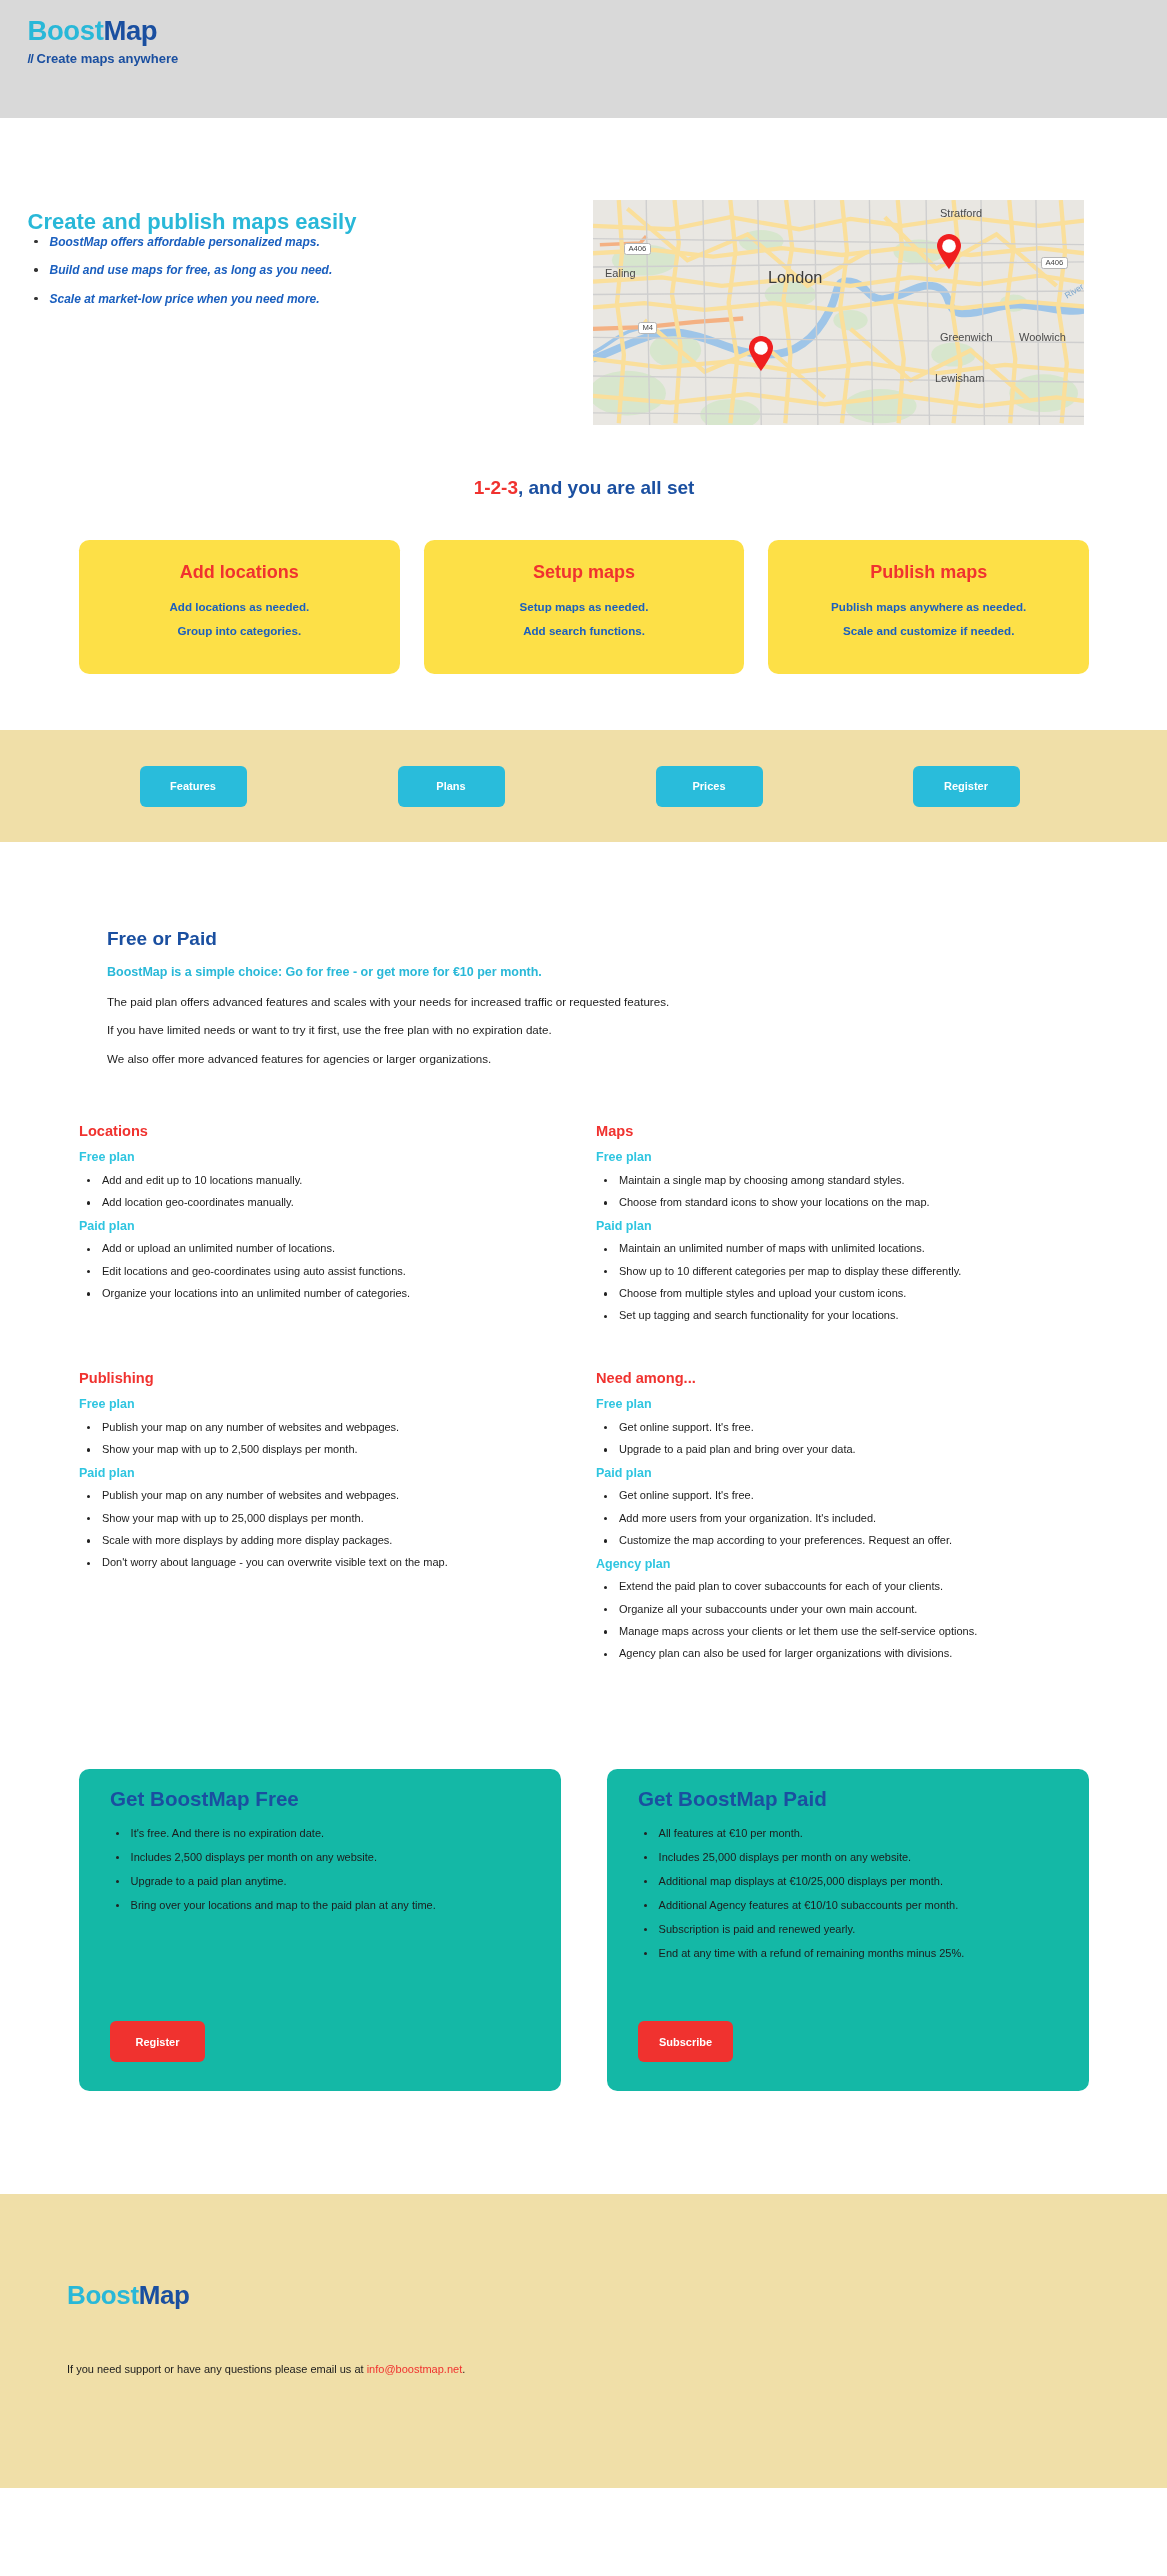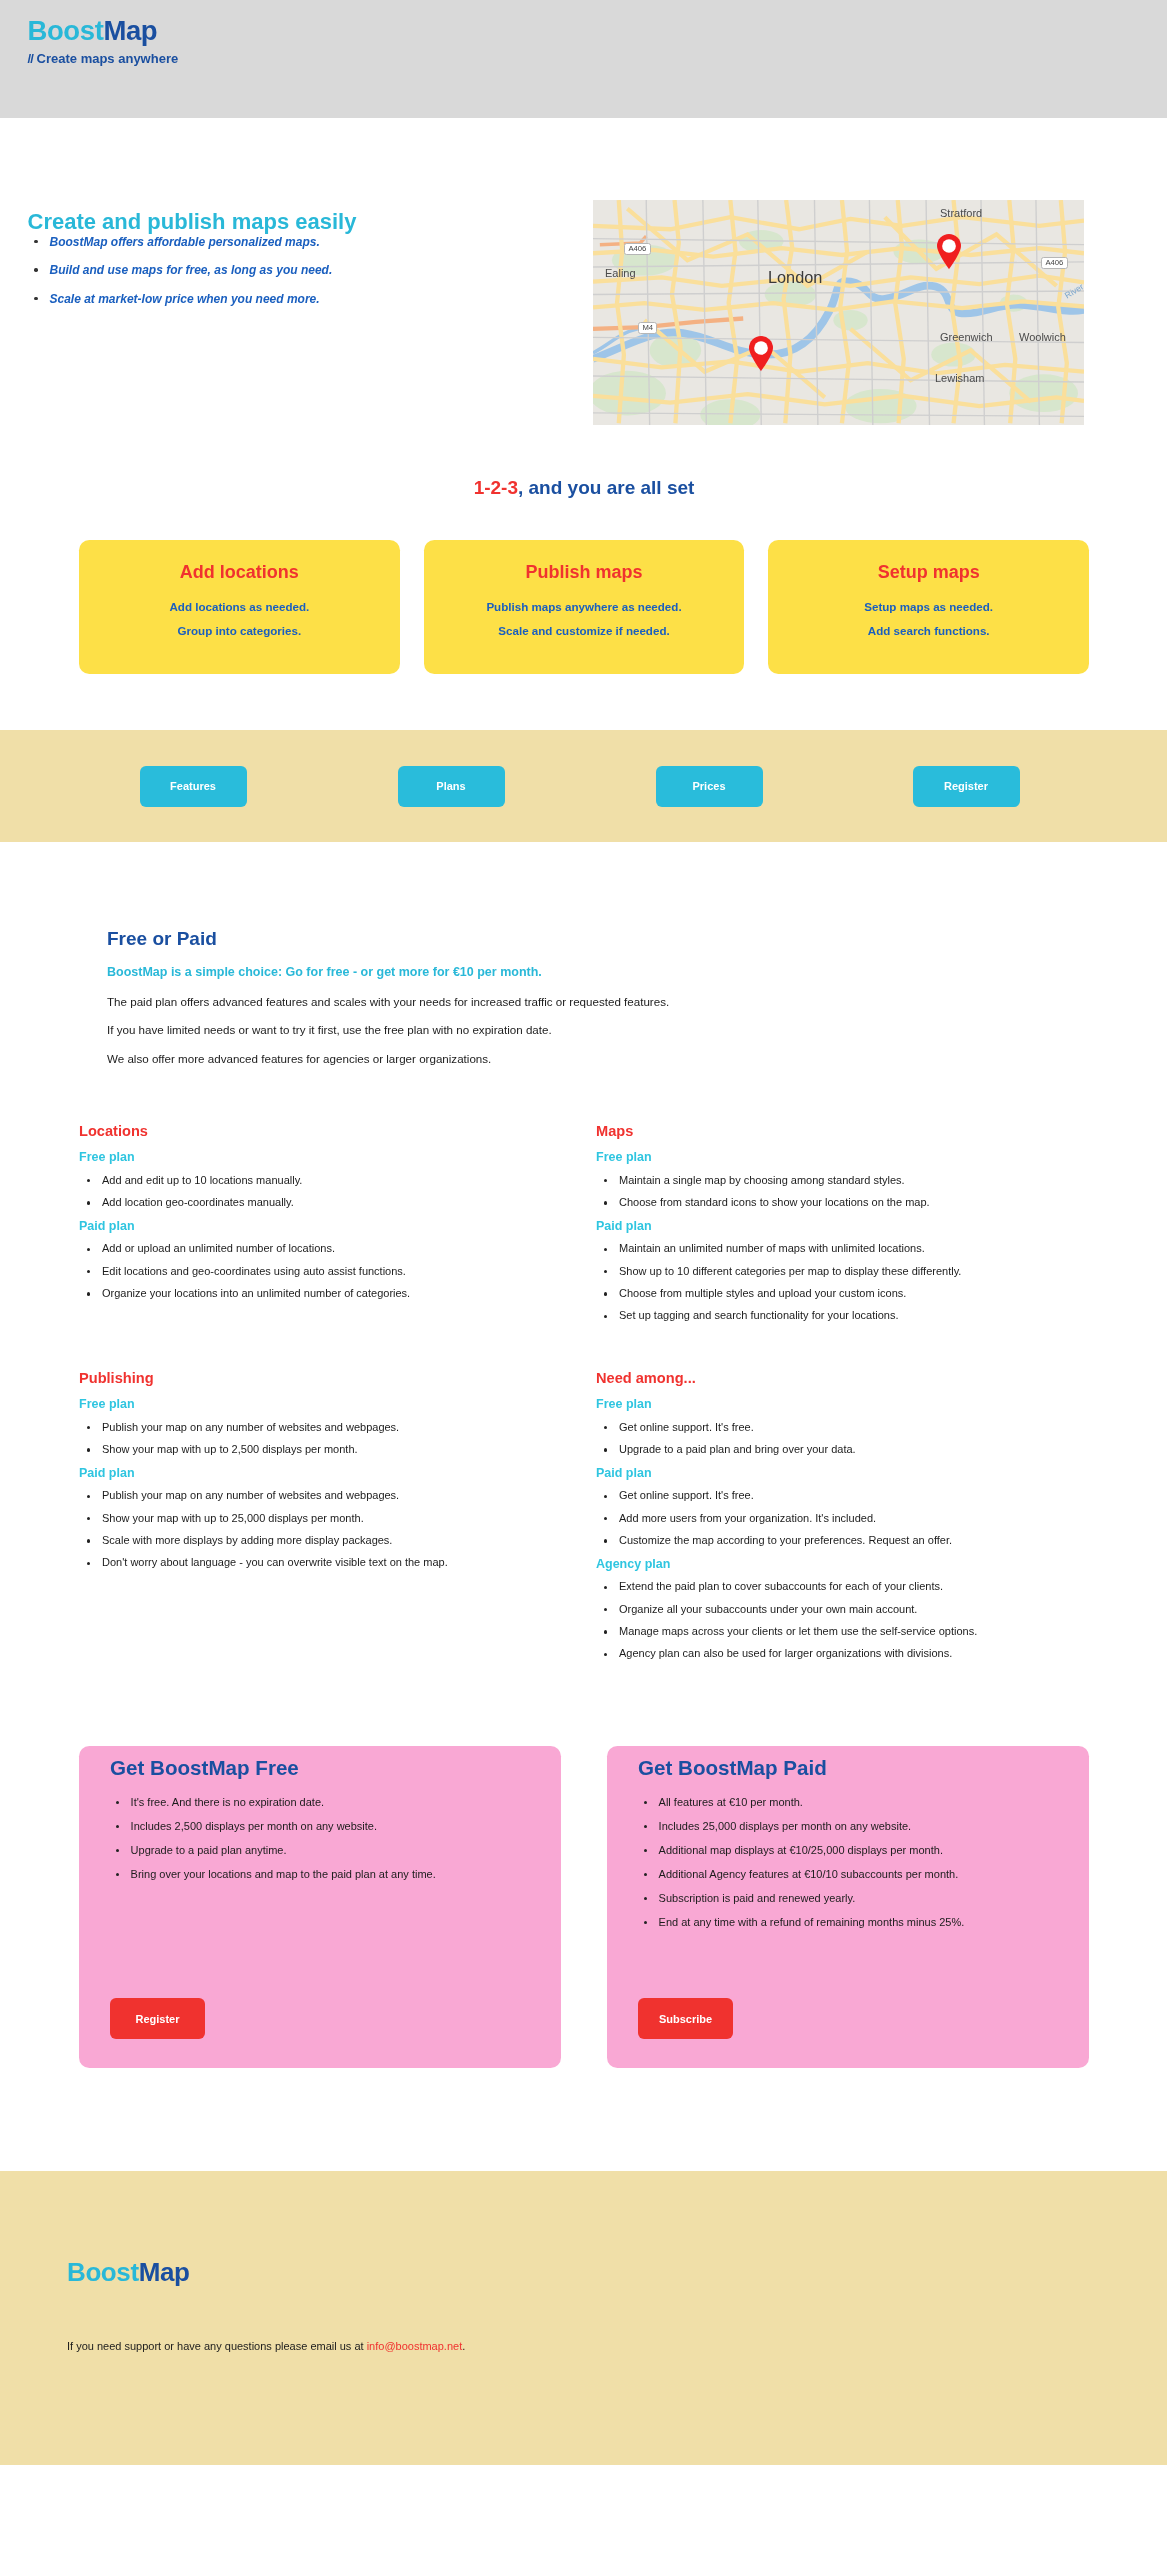--- a/index.html
+++ b/index.html
@@ -225,26 +225,27 @@
   }
 
   
   .ctas {
     display: flex;
     gap: 46px;
     padding: 76px 79px 0 79px;
   }
   .cta-card {
     flex: 1;
-    background: #f9a8d4;
+    background: #14b8a6;
     border-radius: 10.3px;
-    padding: 10px 31px 29px 31px;
+    padding: 18px 31px 29px 31px;
     min-height: 322px;
     display: flex;
     flex-direction: column;
+    margin-top: 23px;
   }
   .cta-title {
     color: #1a4fa0;
     font-size: 20.6px;
     font-weight: bold;
     margin-bottom: 15.5px;
   }
   .cta-list { list-style: none; }
   .cta-list li {
     position: relative;
@@ -418,28 +419,28 @@
   <div class="steps-heading">
     <span class="red">1-2-3</span><span>, and you are all set</span>
   </div>
   <div class="steps">
     <div class="step-card">
       <div class="step-title">Add locations</div>
       <div class="step-line">Add locations as needed.</div>
       <div class="step-line">Group into categories.</div>
     </div>
     <div class="step-card">
+      <div class="step-title">Setup maps</div>
+      <div class="step-line">Setup maps as needed.</div>
+      <div class="step-line">Add search functions.</div>
+    </div>
+    <div class="step-card">
       <div class="step-title">Publish maps</div>
       <div class="step-line">Publish maps anywhere as needed.</div>
       <div class="step-line">Scale and customize if needed.</div>
-    </div>
-    <div class="step-card">
-      <div class="step-title">Setup maps</div>
-      <div class="step-line">Setup maps as needed.</div>
-      <div class="step-line">Add search functions.</div>
     </div>
   </div>
 </div>
 
 <div class="nav-band">
   <div class="nav-inner">
     <button class="nav-btn b1">Features</button>
     <button class="nav-btn b2">Plans</button>
     <button class="nav-btn b3">Prices</button>
     <button class="nav-btn b4">Register</button>

